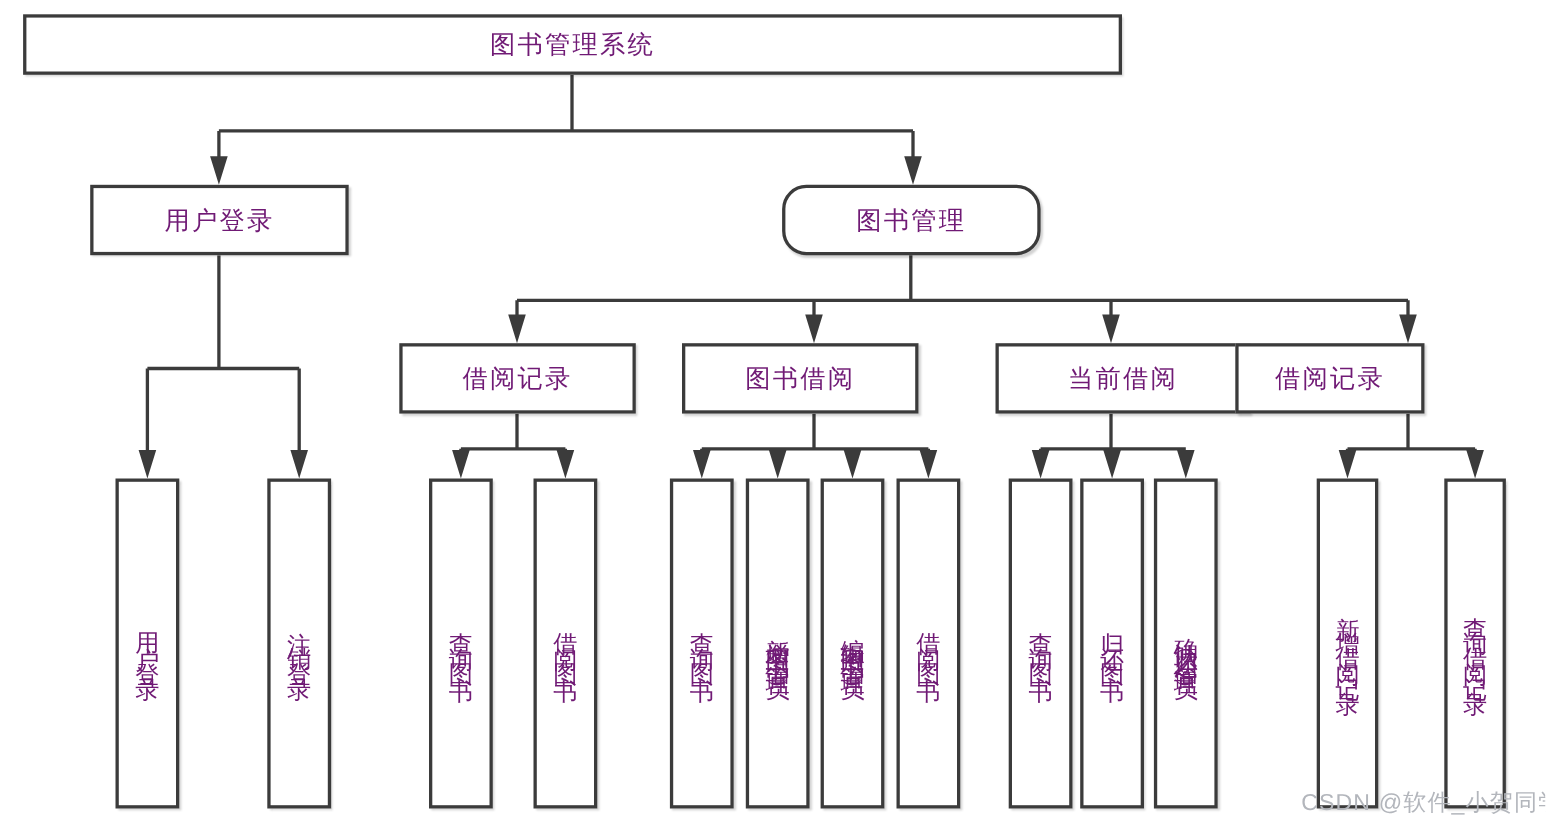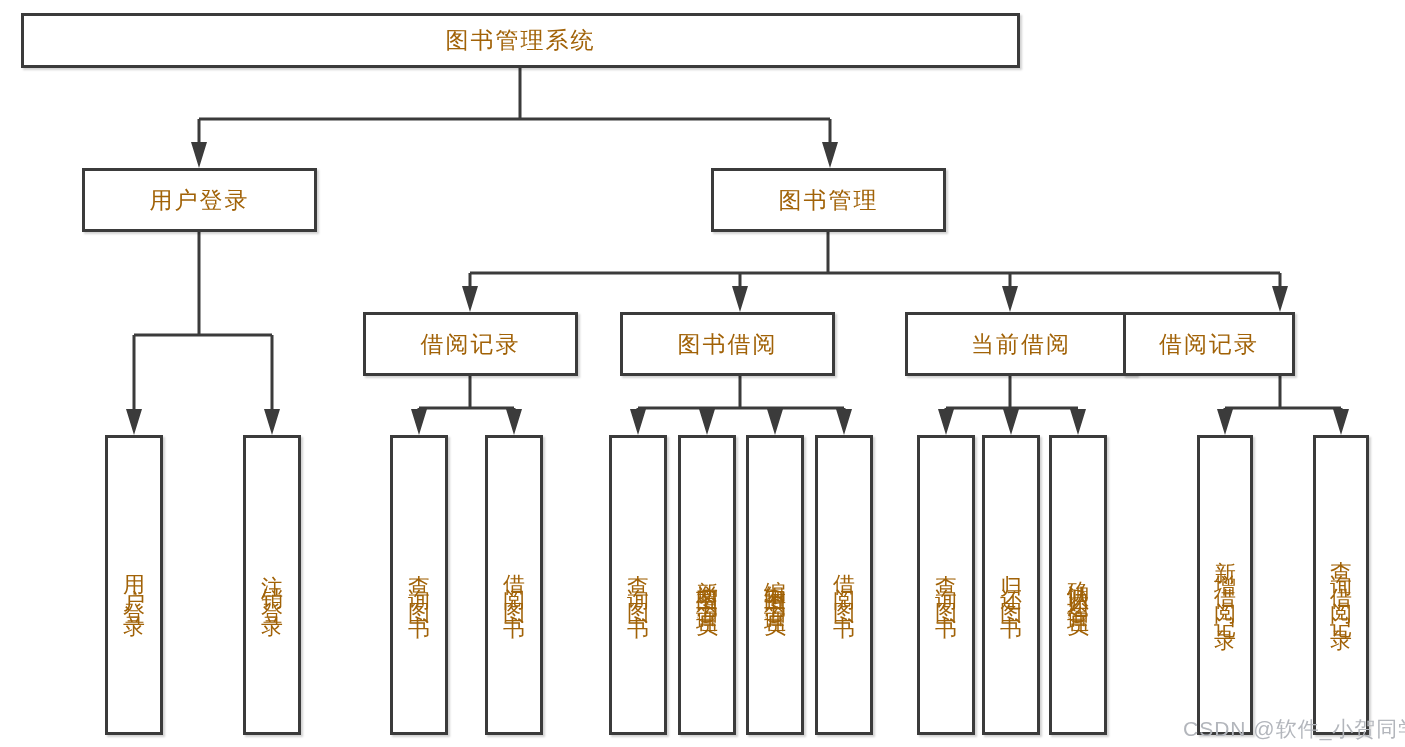--- a/index.html
+++ b/index.html
@@ -13,21 +13,21 @@
   }
   .node {
     position: absolute;
     box-sizing: border-box;
     border: 3px solid #3b3b3b;
     background: #ffffff;
     box-shadow: 2px 2px 2px rgba(0,0,0,0.18);
     display: flex;
     align-items: center;
     justify-content: center;
-    color: #a16207;
+    color: #701a75;
   }
   .h-node { font-size: 23px; letter-spacing: 2px; }
   .leaf {
     width: 58px;
     top: 435px;
     height: 300px;
   }
   .leaf .vtext {
     writing-mode: vertical-rl;
     text-orientation: mixed;
@@ -75,21 +75,21 @@
          M1217 409 L1233 409 L1225 435 Z  M1333 409 L1349 409 L1341 435 Z"></path>
   </svg>
 
   <div class="node h-node" style="left:21px; top:13px; width:999px; height:55px;">
     <span>图书管理系统</span>
   </div>
 
   <div class="node h-node" style="left:82px; top:168px; width:235px; height:64px;">
     <span>用户登录</span>
   </div>
-  <div class="node h-node" style="left:711px; top:168px; width:235px; height:64px;">
+  <div class="node h-node" style="left:711px; top:168px; width:235px; height:64px;border-radius:22px;">
     <span>图书管理</span>
   </div>
 
   <div class="node h-node" style="left:363px; top:312px; width:215px; height:64px;">
     <span>借阅记录</span>
   </div>
   <div class="node h-node" style="left:620px; top:312px; width:215px; height:64px;">
     <span>图书借阅</span>
   </div>
   <div class="node h-node" style="left:905px; top:312px; width:232px; height:64px;">

